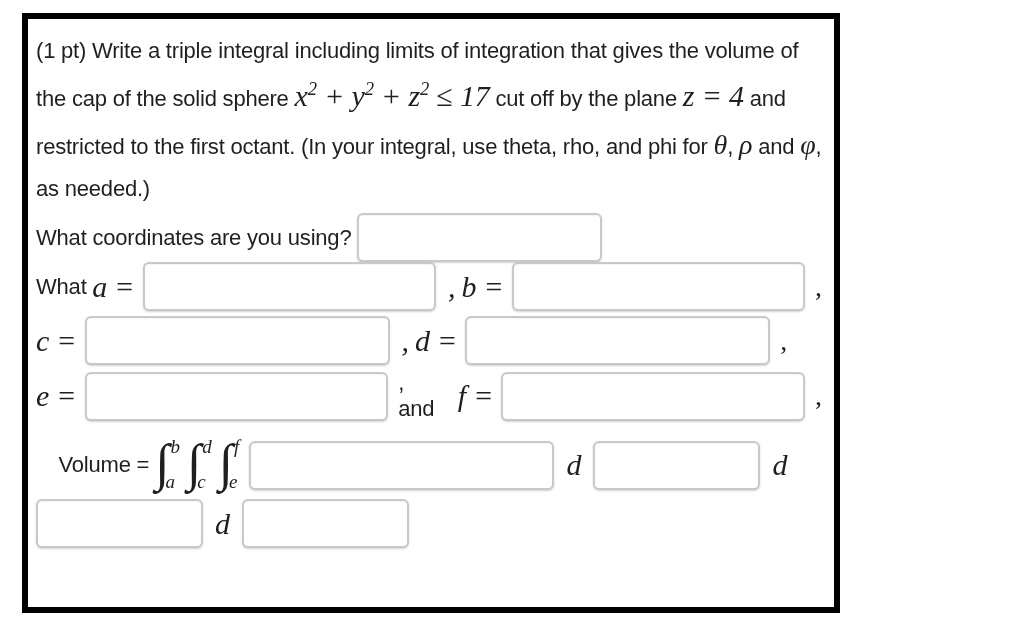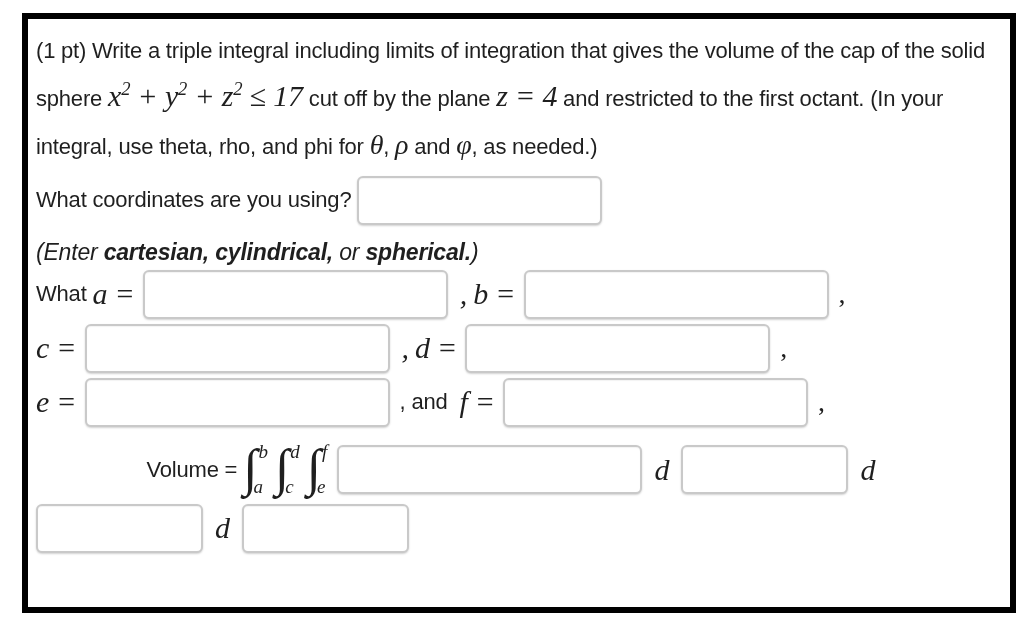--- a/index.html
+++ b/index.html
@@ -1,21 +1,21 @@
 <!DOCTYPE html>
 <html><head>
 <meta charset="utf-8">
 <style>
   html,body{margin:0;padding:0;}
   body{
     width:1024px;height:621px;position:relative;background:#ffffff;
     font-family:"Liberation Sans",sans-serif;color:#1f1f1f;overflow:hidden;
   }
   .frame{
-    position:absolute;top:13px;left:22px;width:994px;height:600px;
+    position:absolute;top:13px;left:22px;width:818px;height:600px;
     box-sizing:border-box;border:6px solid #000;background:#fff;
     padding:13px 12px 0 8px;
   }
   
   .statement{
     margin:0 0 6px 0;font-size:22px;line-height:1.72;letter-spacing:-0.2px;
     color:#1f1f1f;
   }
   .math{font-family:"Liberation Serif",serif;font-style:italic;white-space:nowrap;}
   .math-lg{font-size:30px;}
@@ -76,27 +76,20 @@
     <span>and</span>
     <span class="math math-md">φ</span><span>, as needed.)</span>
   </p>
 
   <div class="row coords-row">
     <span class="sans-label">What coordinates are you using?</span>
     <span class="spacer-sm"></span>
     <input class="inp w245" type="text" value="" style="">
   </div>
 
-  <p class="hintline">
-    <span>(Enter</span>
-    <b>cartesian,</b>
-    <b>cylindrical,</b>
-    <span>or</span>
-    <b>spherical.</b><span>)</span>
-  </p>
 
   <div class="row">
     <span class="sans-label">What</span>
     <span class="spacer-sm"></span>
     <span class="math math-lg">a</span>
     <span class="math math-lg eq">=</span>
     <input class="inp w305" type="text" value="" style="">
     <span class="math math-lg comma-mid">,</span>
     <span class="math math-lg">b</span>
     <span class="math math-lg eq">=</span>

